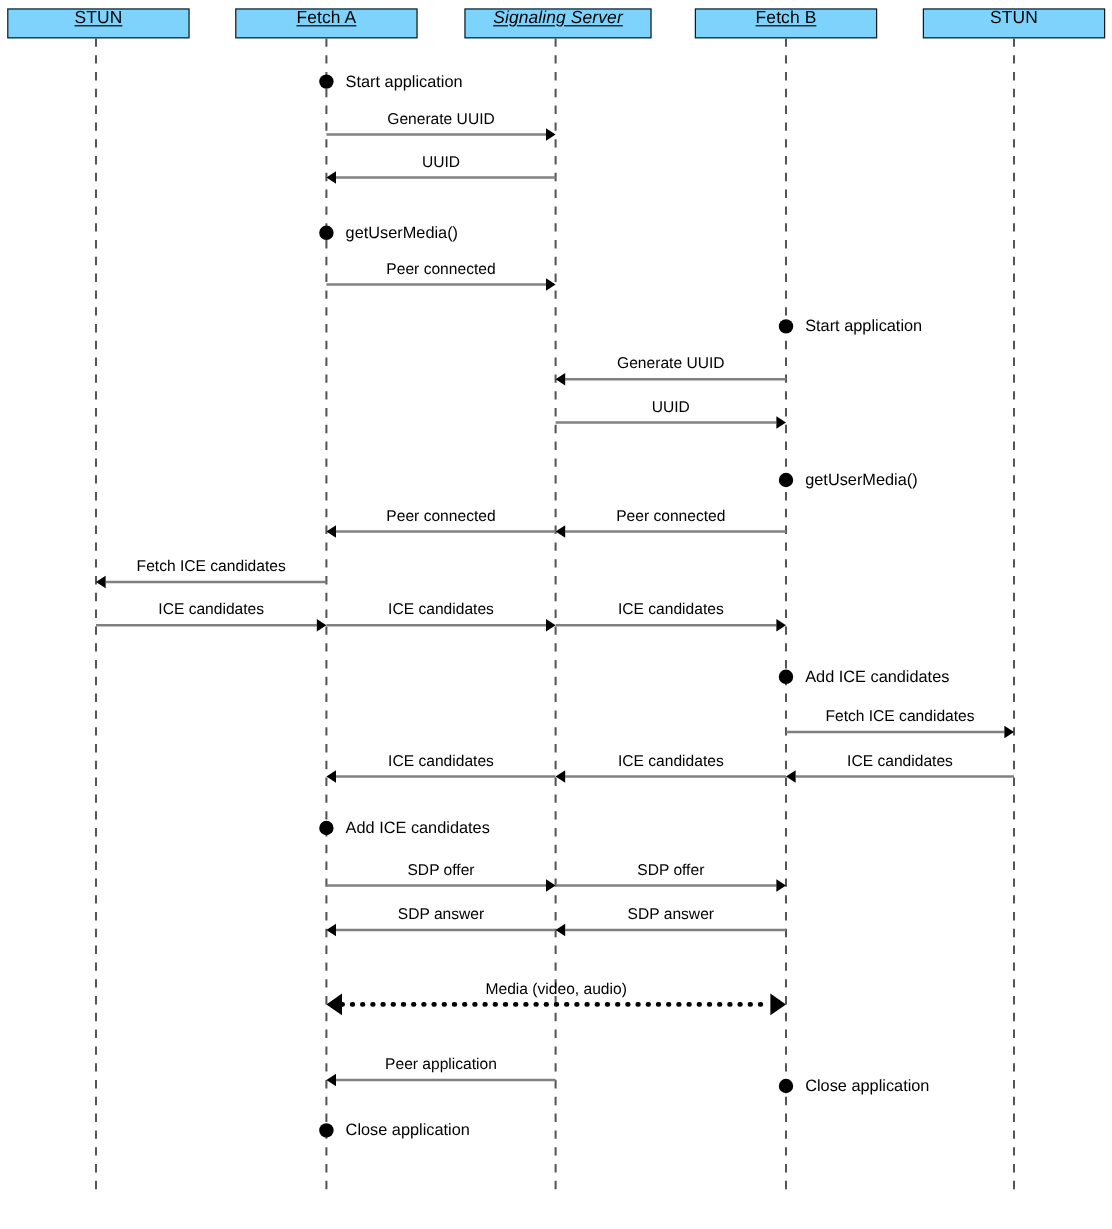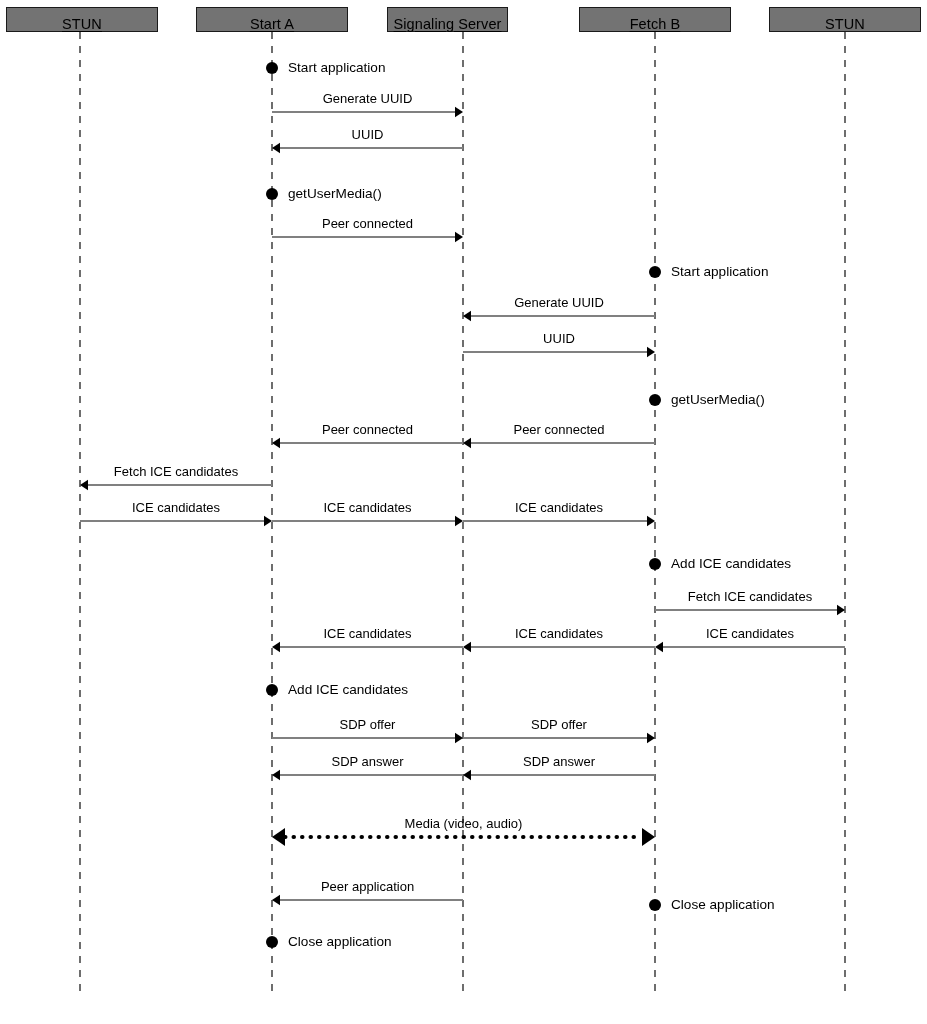--- a/index.html
+++ b/index.html
@@ -21,24 +21,24 @@
     position: absolute;
     left: 0;
     top: 0;
     width: 927px;
     height: 1024px;
   }
   .lifeline-box {
     position: absolute;
     box-sizing: border-box;
     border: 1.6px solid #1a1a1a;
-    background: #737373;
+    background: #7dd3fc;
     height: 25px;
     display: flex;
-    align-items: flex-end;
+    align-items: flex-start;
     justify-content: center;
   }
   .lifeline-box-label {
     font-size: 14.5px;
     color: #000000;
     letter-spacing: 0.1px;
     line-height: 1;
     white-space: nowrap;
   }
   .lifeline-box-label.underlined {
@@ -128,23 +128,23 @@
         <line x1="463" y1="900" x2="280" y2="900" stroke="#808080" stroke-width="2.1" stroke-linecap="butt"></line>
         <polygon points="272,900 280,894.8 280,905.2" fill="#000000"></polygon>
       </g>
   </svg>
 
   <div id="boxes-layer">
       <div class="lifeline-box" style="left: 6px; top: 7px; width: 152px;">
         <span class="lifeline-box-label underlined">STUN</span>
       </div>
       <div class="lifeline-box" style="left: 196px; top: 7px; width: 152px;">
-        <span class="lifeline-box-label underlined">Start A</span>
+        <span class="lifeline-box-label underlined">Fetch A</span>
       </div>
-      <div class="lifeline-box" style="left: 387px; top: 7px; width: 121px;">
+      <div class="lifeline-box" style="left: 387px; top: 7px; width: 156px; font-style: italic;">
         <span class="lifeline-box-label underlined">Signaling Server</span>
       </div>
       <div class="lifeline-box" style="left: 579px; top: 7px; width: 152px;">
         <span class="lifeline-box-label underlined">Fetch B</span>
       </div>
       <div class="lifeline-box" style="left: 769px; top: 7px; width: 152px;">
         <span class="lifeline-box-label">STUN</span>
       </div>
     </div>
 

